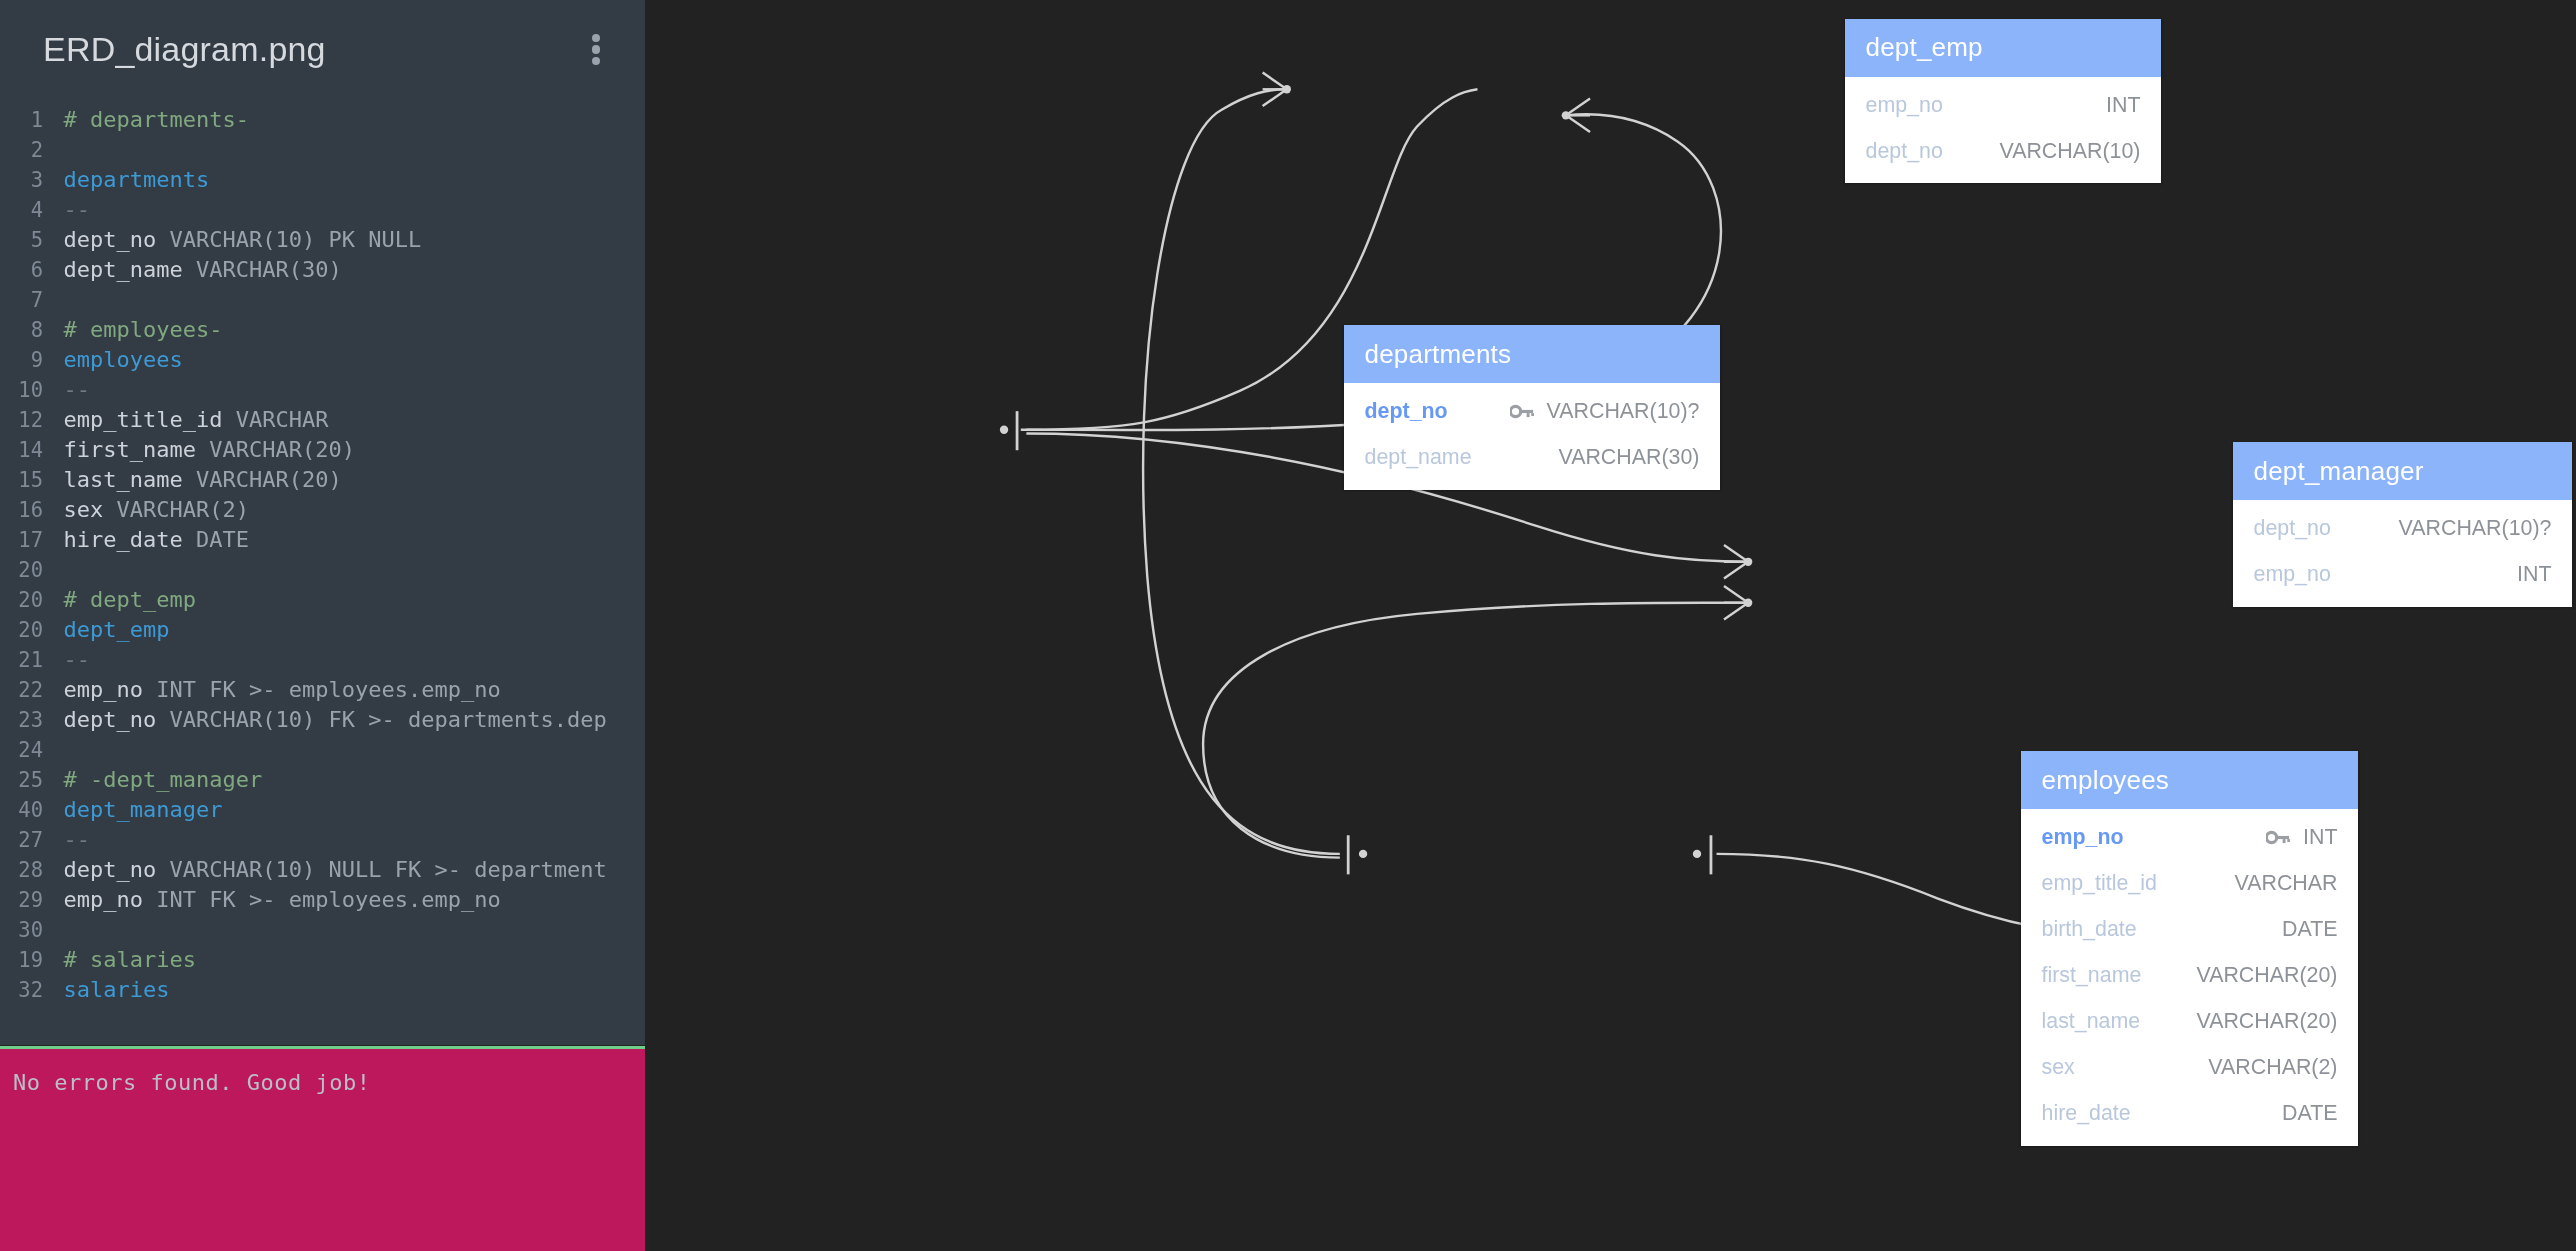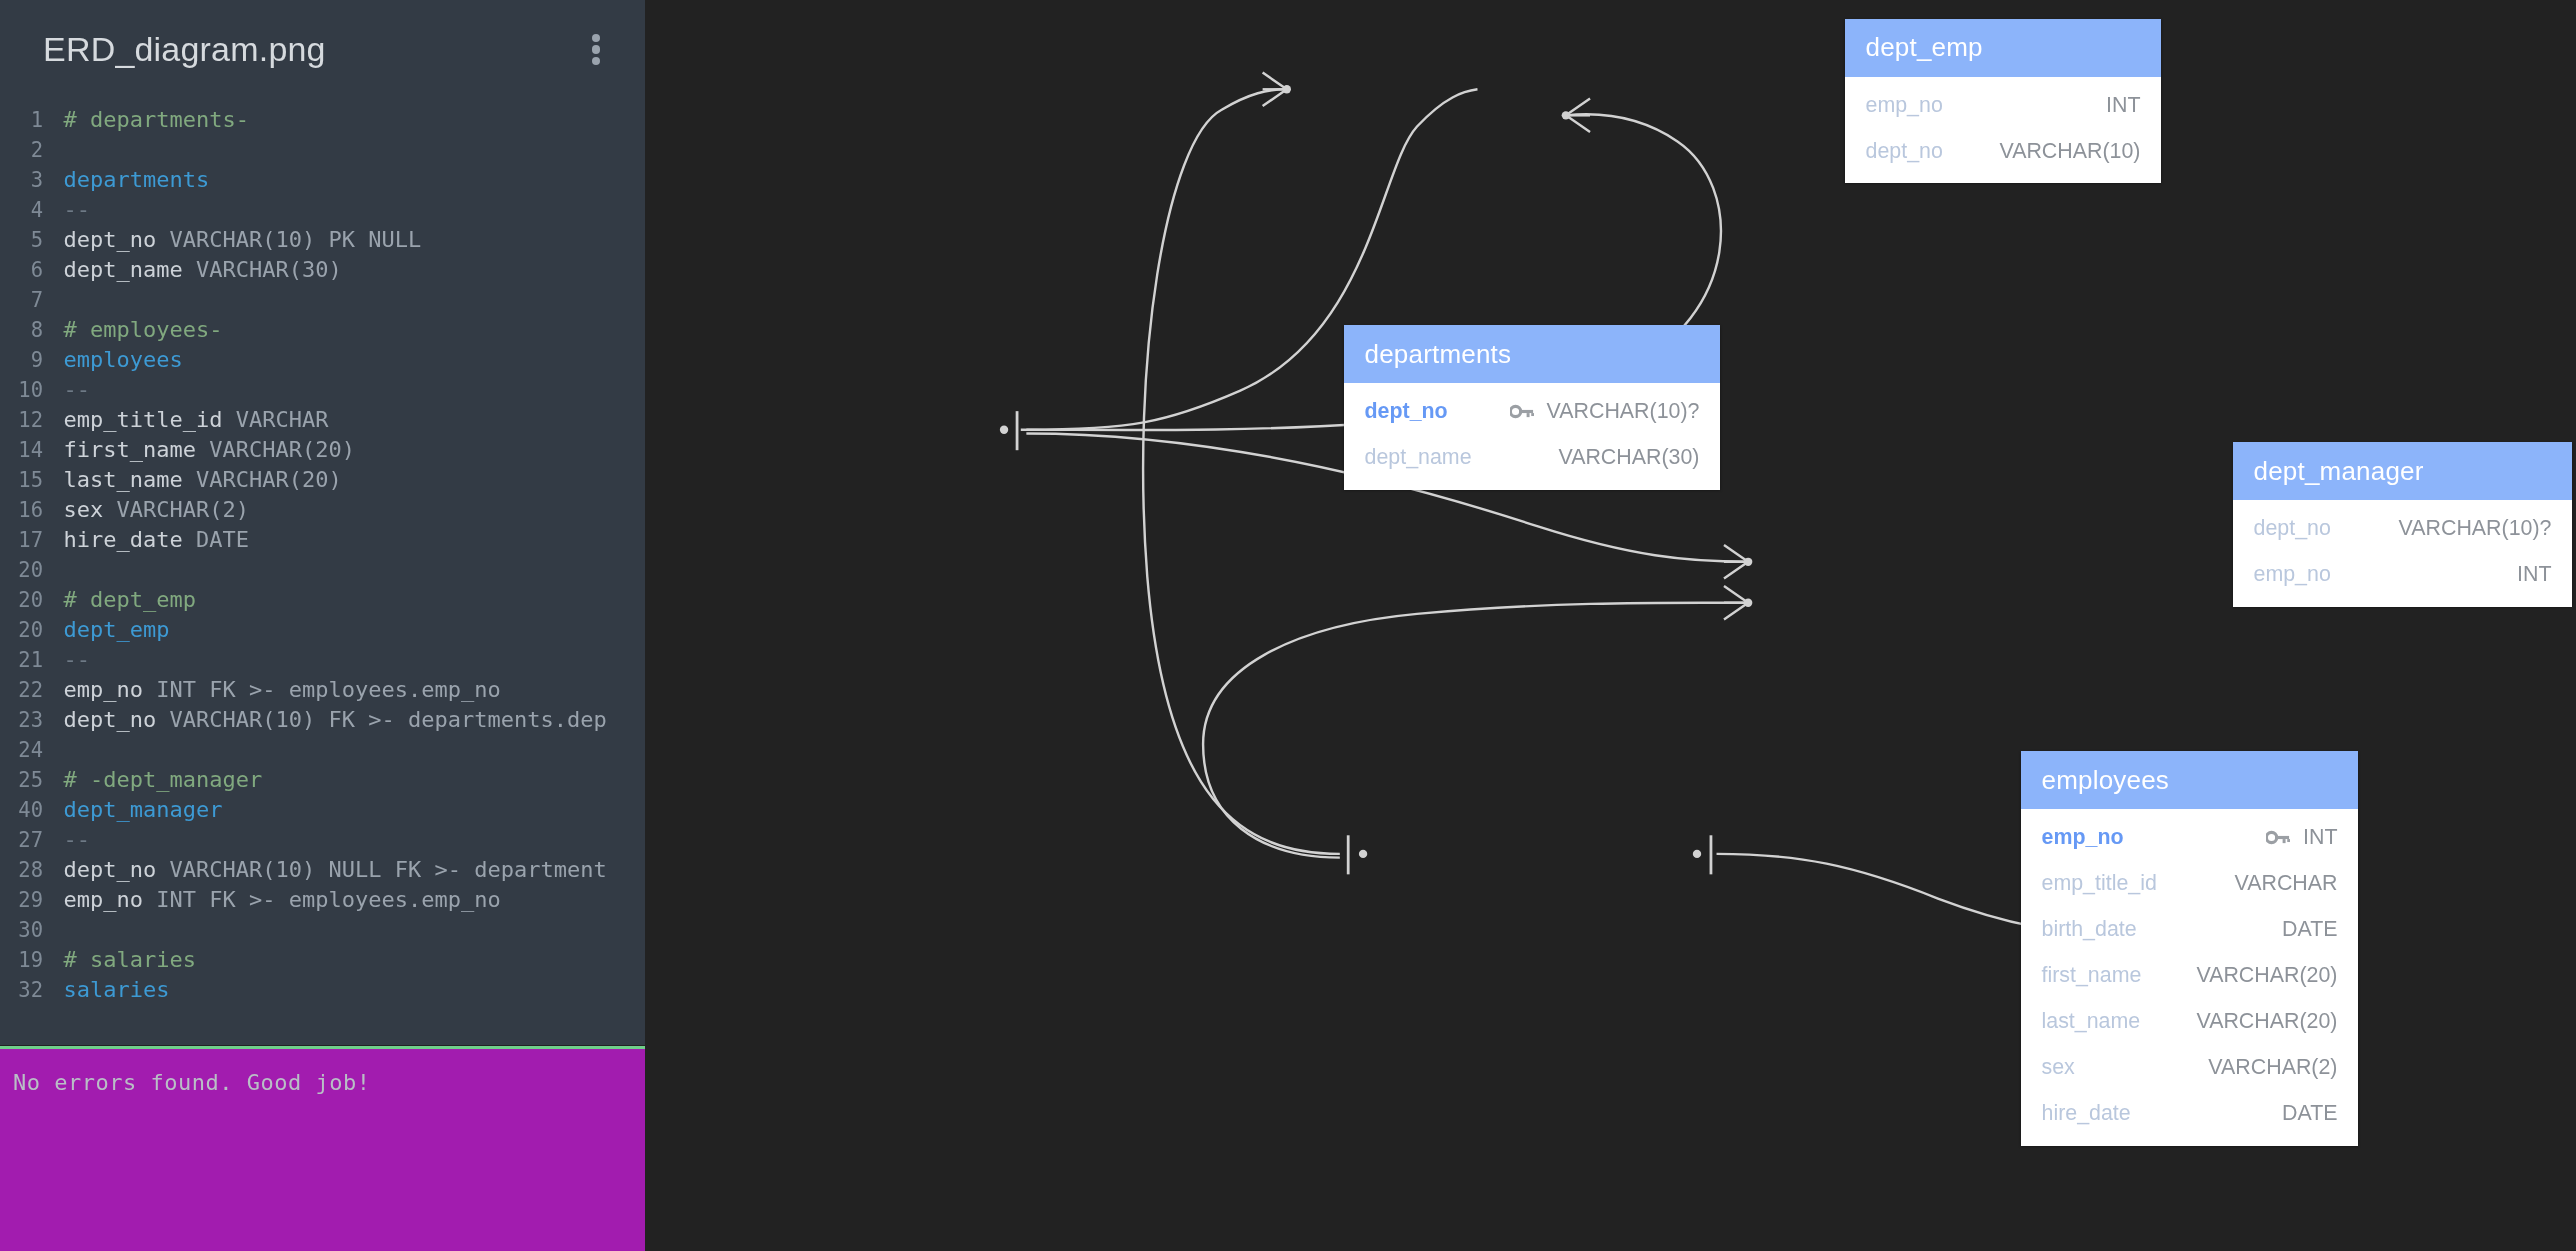--- a/index.html
+++ b/index.html
@@ -74,21 +74,21 @@
     position:absolute;
     left:0; right:0;
     bottom:0;
     height:2.8px;
     background:#6fcf8a;
   }
   #status-bar {
     position:absolute;
     left:0; top:1049px;
     width:645px; height:203px;
-    background:#a21caf;
+    background:#be185d;
     padding:20.5px 0 0 13px;
   }
   #status-text {
     font-family:"DejaVu Sans Mono", monospace;
     font-size:22px;
     color:#b9bfc6;
     letter-spacing:0.5px;
   }
 
   

